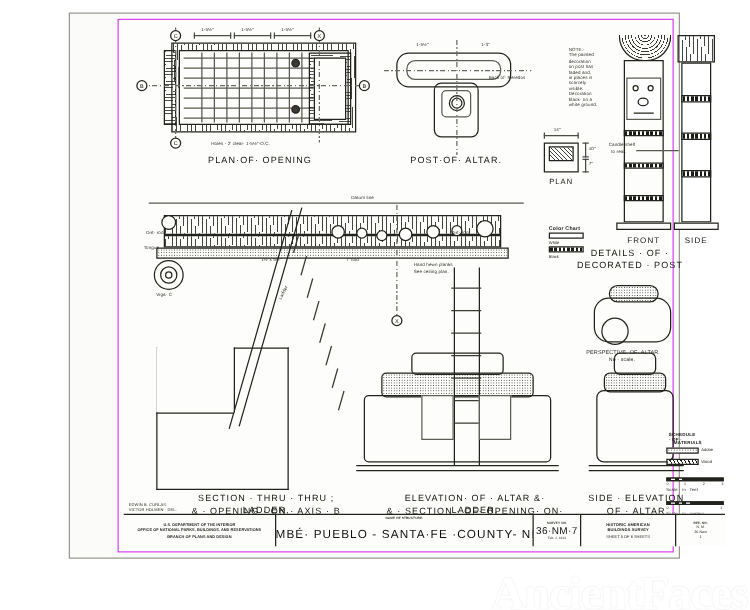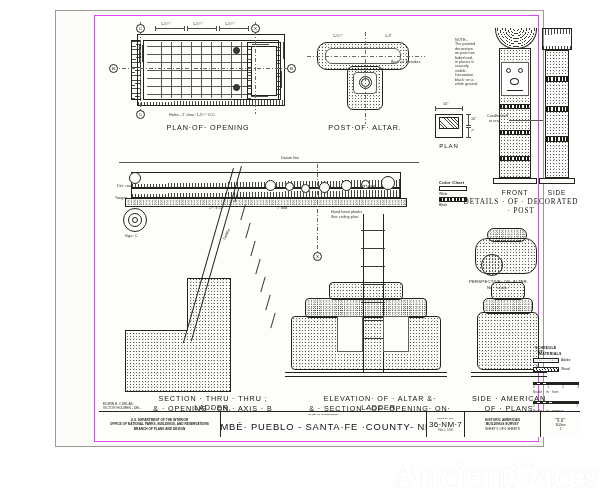--- a/index.html
+++ b/index.html
@@ -469,21 +469,21 @@
         <div class="box sw-black" style="left:450px;top:90px;width:24px;height:6px;"></div>
         <div class="box sw-black" style="left:450px;top:120px;width:24px;height:6px;"></div>
         <div class="box" style="left:444px;top:162px;width:36px;height:6px;background:#fdfdfb;"></div>
         <div class="cap" style="left:444px;top:172px;width:36px;font-size:6.4px;">SIDE</div>
 
         <div class="ln hl thin" style="left:414px;top:104px;width:34px;"></div>
         <div class="tiny" style="left:392px;top:98px;">Candle  shelf</div>
         <div class="tiny" style="left:394px;top:103px;">to  rear.</div>
       </div>
 
-      <div class="cap" style="left:368px;top:182px;width:116px;font-family:Liberation Serif, serif;">DETAILS · OF · DECORATED · POST</div>
+      <div class="cap" style="left:351px;top:182px;width:116px;">DETAILS · OF · DECORATED · POST</div>
 
       <div>
         <div class="legend-title" style="left:344px;top:164px;">Color Chart</div>
         <div class="swatch sw-white" style="left:344px;top:170px;width:28px;height:5px;"></div>
         <div class="sw-lbl" style="left:344px;top:176px;">White</div>
         <div class="swatch sw-black" style="left:344px;top:181px;width:28px;height:5px;"></div>
         <div class="sw-lbl" style="left:344px;top:187px;">Black</div>
       </div>
 
       <div>
@@ -564,22 +564,22 @@
         <div class="cap" style="left:210px;top:388px;width:150px;">&amp; · SECTION · OF· OPENING· ON· X</div>
         <div class="tiny" style="left:256px;top:399px;">All · scales · ¾"=1'-0"</div>
       </div>
 
       <div>
         <div class="box stipple" style="left:382px;top:296px;width:62px;height:58px;border-radius:6px;"></div>
         <div class="box stipple-dense" style="left:388px;top:282px;width:50px;height:16px;border-radius:5px;"></div>
         <div class="box stipple" style="left:396px;top:266px;width:34px;height:18px;border-radius:5px;"></div>
         <div class="ln hl" style="left:376px;top:356px;width:76px;"></div>
         <div class="ln hl" style="left:376px;top:360px;width:76px;"></div>
-        <div class="cap" style="left:374px;top:378px;width:80px;">SIDE · AMERICAN</div>
-        <div class="cap" style="left:374px;top:388px;width:80px;">OF ·  PLANS</div>
+        <div class="cap" style="left:374px;top:378px;width:80px;">SIDE · ELEVATION</div>
+        <div class="cap" style="left:374px;top:388px;width:80px;">OF ·  ALTAR</div>
       </div>
 
       <div>
         <div class="box stipple" style="left:380px;top:222px;width:62px;height:36px;border-radius:12px;"></div>
         <div class="box stipple-dense" style="left:392px;top:212px;width:40px;height:14px;border-radius:8px;"></div>
         <div class="circle stipple" style="left:386px;top:238px;width:22px;height:22px;"></div>
         <div class="tiny" style="left:374px;top:264px;font-size:4.4px;">PERSPECTIVE· OF· ALTAR.</div>
         <div class="tiny" style="left:392px;top:270px;font-size:4.2px;">No · scale.</div>
       </div>
 

